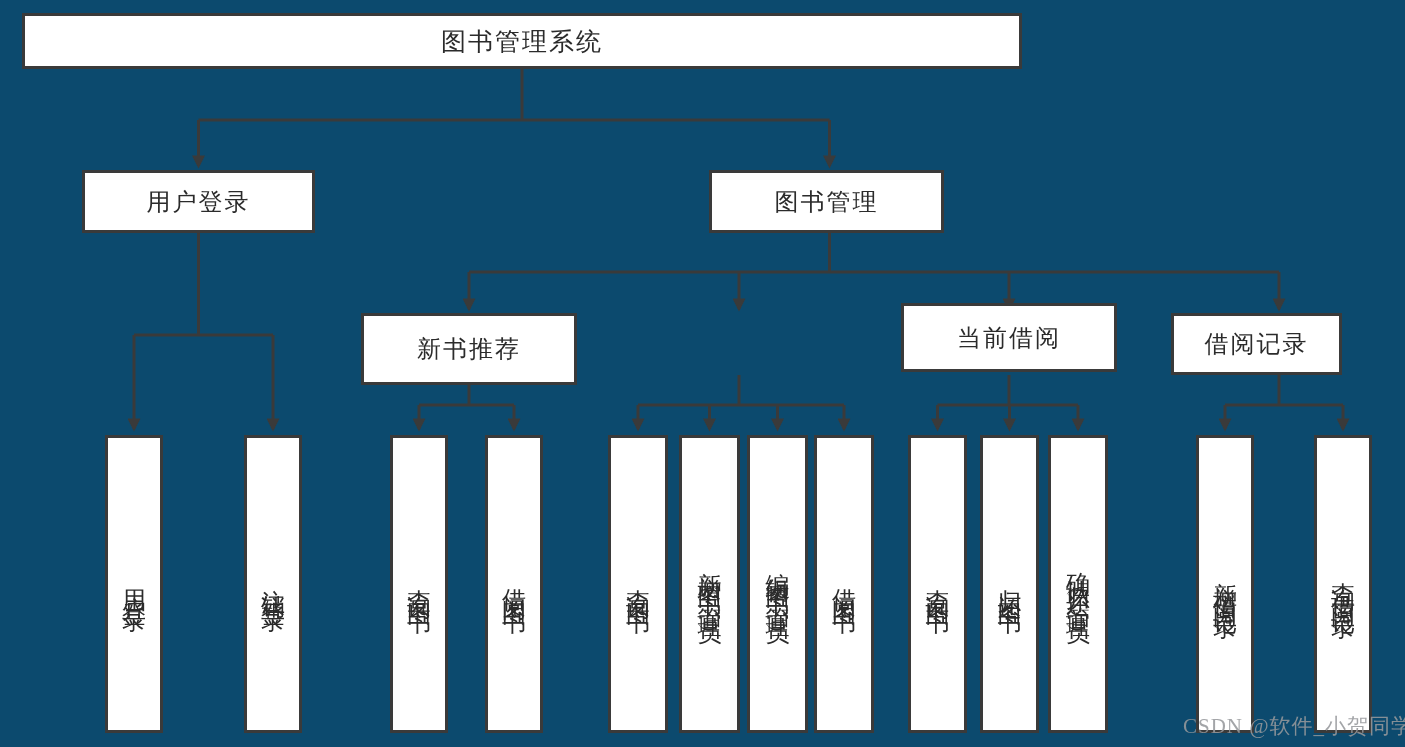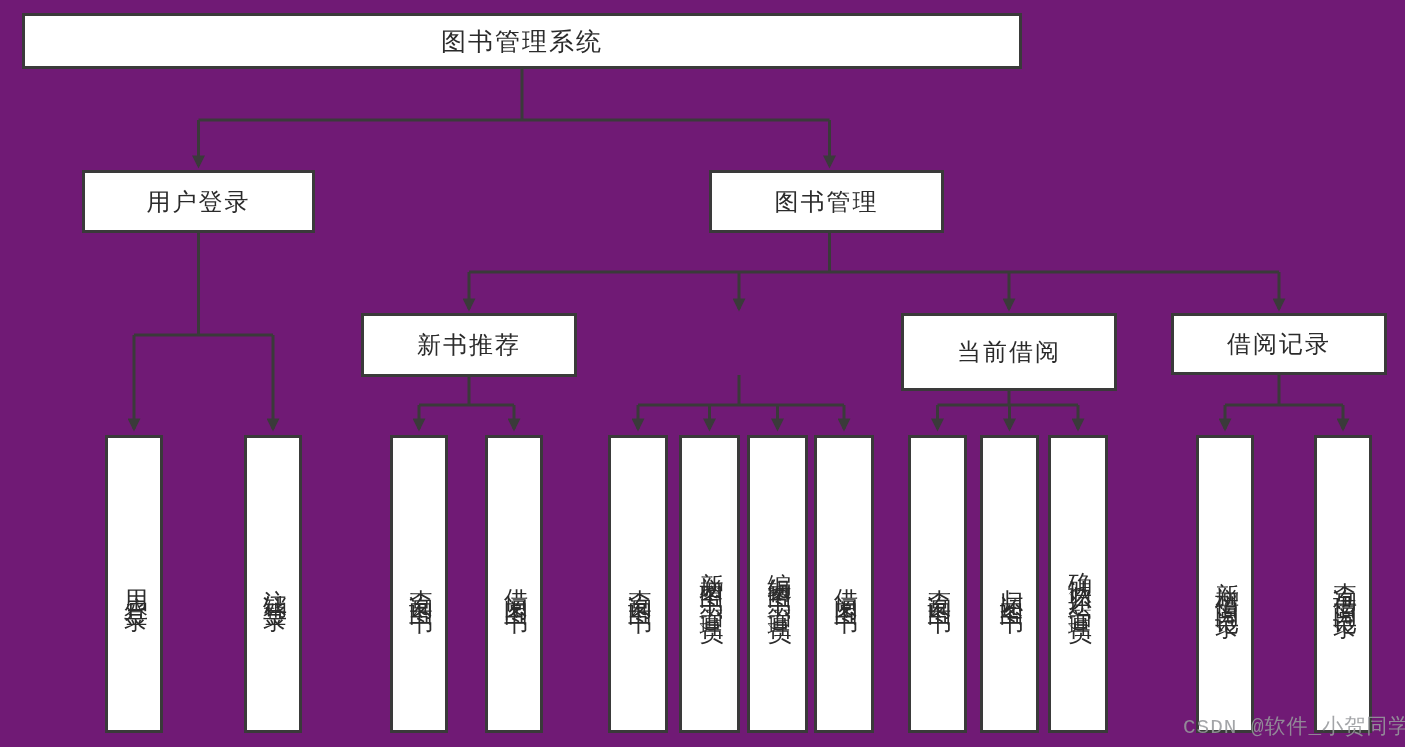--- a/index.html
+++ b/index.html
@@ -4,23 +4,23 @@
 <style>
   html, body {
     margin: 0;
     padding: 0;
     background: #ffffff;
   }
   .stage {
     position: relative;
     width: 1405px;
     height: 747px;
-    background: #701a75;
+    background: #0c4a6e;
     overflow: hidden;
-    font-family: Liberation Mono, monospace;
+    font-family: Liberation Serif, serif;
     color: #2b2b2b;
   }
   .wires {
     position: absolute;
     left: 0;
     top: 0;
     width: 1405px;
     height: 747px;
   }
   .wires path {
@@ -135,27 +135,27 @@
     <span class="hlabel">图书管理系统</span>
   </div>
 
   <div class="node" style="left:82px;top:170px;width:233px;height:63px">
     <span class="hlabel">用户登录</span>
   </div>
   <div class="node" style="left:709px;top:170px;width:235px;height:63px">
     <span class="hlabel">图书管理</span>
   </div>
 
-  <div class="node" style="left:361px;top:313px;width:216px;height:64px">
+  <div class="node" style="left:361px;top:313px;width:216px;height:72px">
     <span class="hlabel">新书推荐</span>
   </div>
-  <div class="node" style="left:901px;top:313px;width:216px;height:78px">
+  <div class="node" style="left:901px;top:303px;width:216px;height:69px">
     <span class="hlabel">当前借阅</span>
   </div>
-  <div class="node" style="left:1171px;top:313px;width:216px;height:62px">
+  <div class="node" style="left:1171px;top:313px;width:171px;height:62px">
     <span class="hlabel">借阅记录</span>
   </div>
 
   <div class="node" style="left:105px;top:435px;width:58px;height:298px">
     <span class="vtext">用户登录</span>
   </div>
   <div class="node" style="left:244px;top:435px;width:58px;height:298px">
     <span class="vtext">注销登录</span>
   </div>
 

